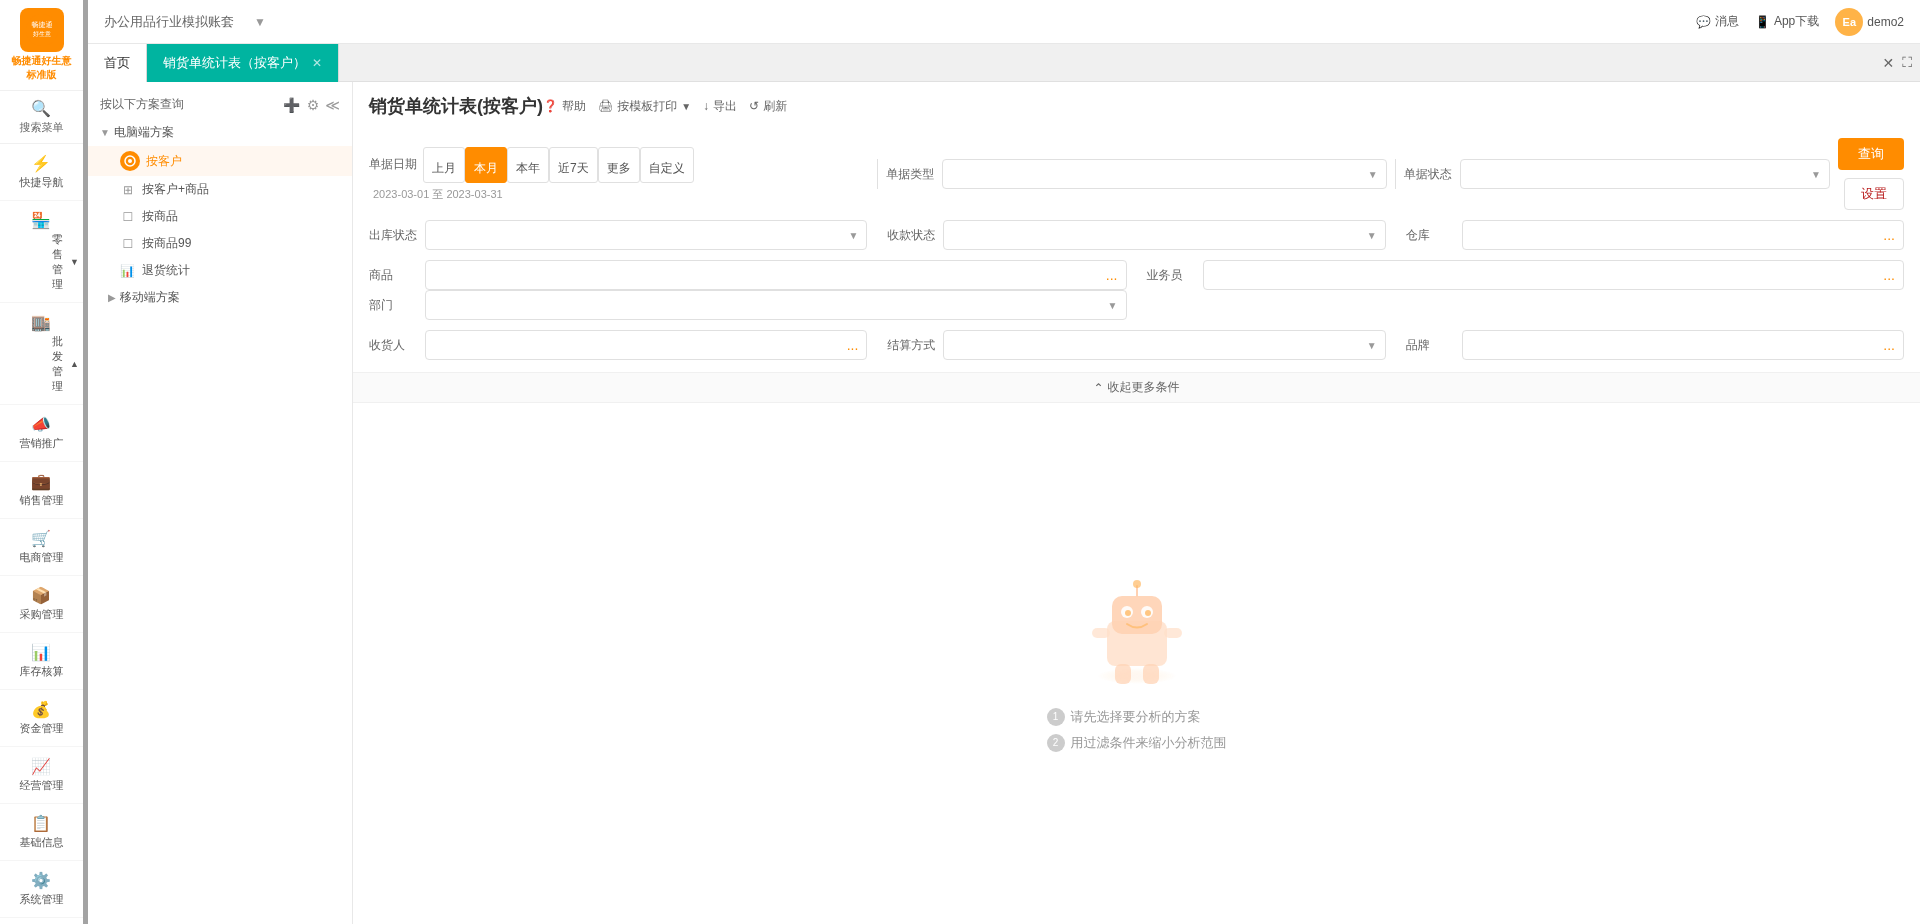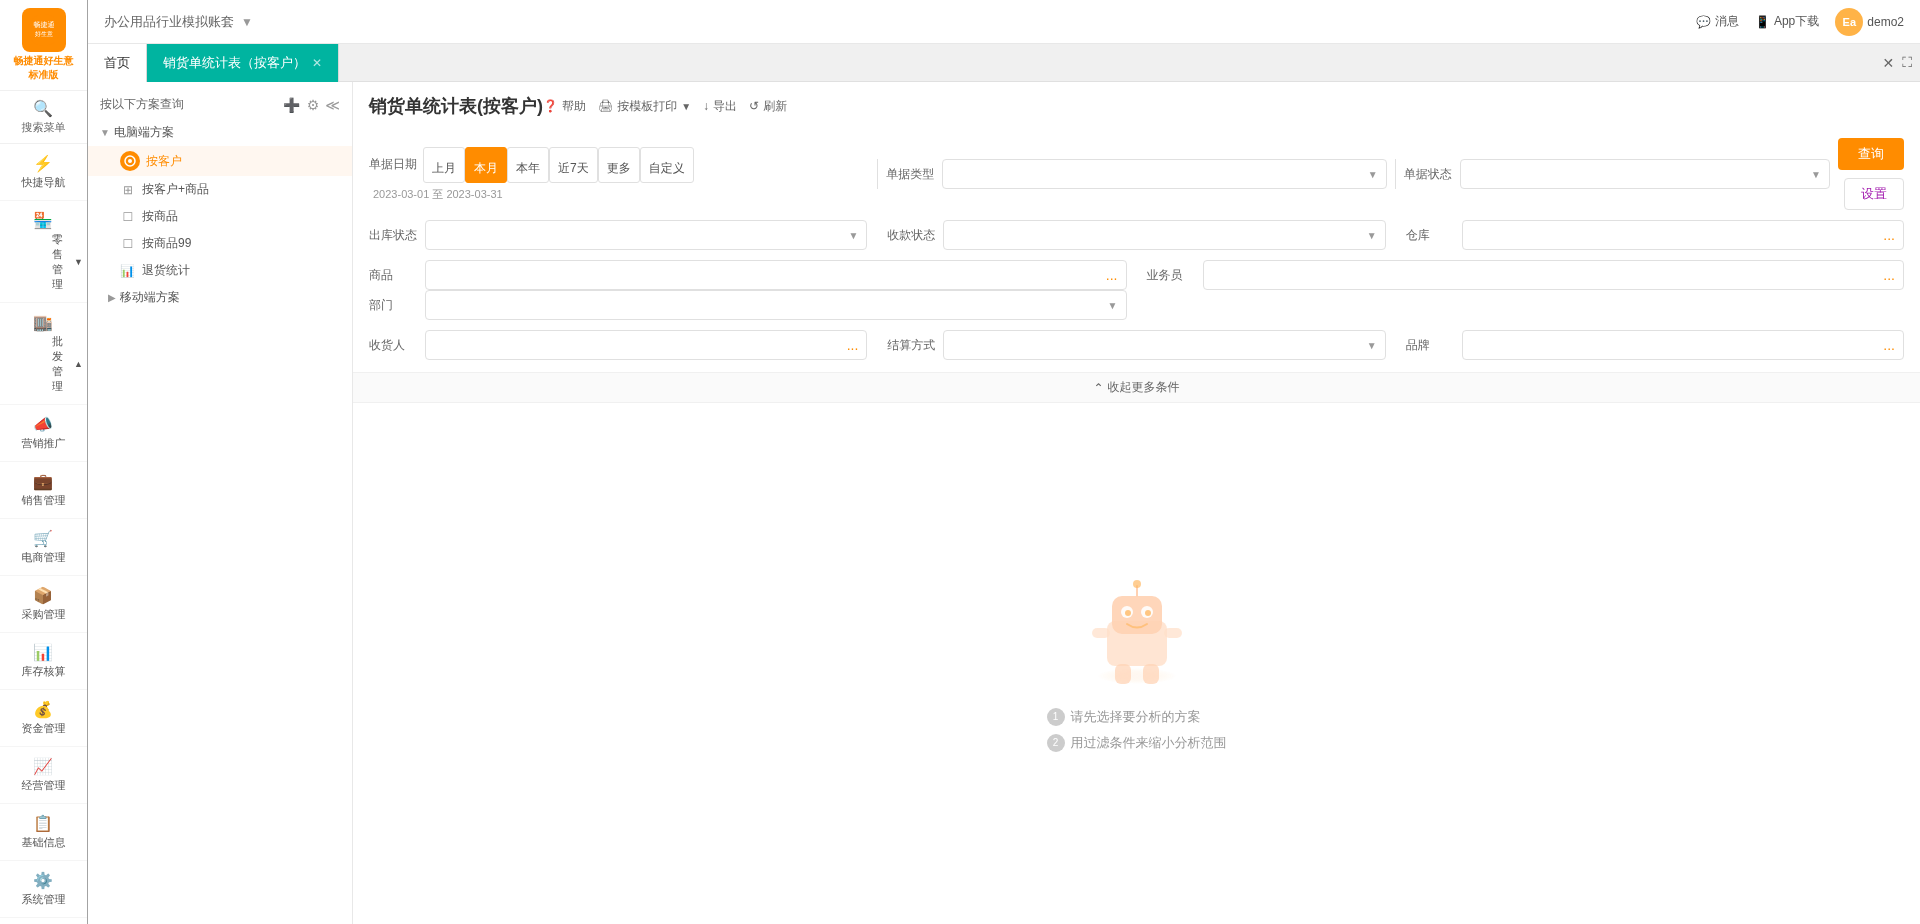--- a/index.html
+++ b/index.html
@@ -1,36 +1,36 @@
 <!DOCTYPE html>
 <html><head>
   <meta charset="utf-8">
   <style>
     * { box-sizing: border-box; margin: 0; padding: 0; }
     body { font-family: 'Microsoft YaHei', Arial, sans-serif; font-size: 13px; background: #f5f5f5; color: #333; display: flex; height: 924px; overflow: hidden; }
 
     
-    .sidebar { width: 88px; background: #fff; border-right: 1px solid #a3a3a3; display: flex; flex-direction: column; align-items: center; flex-shrink: 0; }
+    .sidebar { width: 88px; background: #fff; border-right: 5px solid #a3a3a3; display: flex; flex-direction: column; align-items: center; flex-shrink: 0; }
     .sidebar-logo { width: 100%; padding: 8px 4px; display: flex; flex-direction: column; align-items: center; background: #fff; border-bottom: 1px solid #f0f0f0; cursor: pointer; }
     .sidebar-logo-icon { width: 44px; height: 44px; background: #ff8c00; border-radius: 8px; display: flex; align-items: center; justify-content: center; color: #fff; font-size: 10px; text-align: center; line-height: 1.2; }
     .sidebar-logo-text { font-size: 10px; color: #666; margin-top: 2px; }
     .sidebar-search { width: 100%; padding: 8px 6px; cursor: pointer; display: flex; flex-direction: column; align-items: center; color: #666; font-size: 11px; border-bottom: 1px solid #f0f0f0; }
     .sidebar-search-icon { font-size: 16px; margin-bottom: 2px; }
     .sidebar-nav { width: 100%; display: flex; flex-direction: column; align-items: center; overflow-y: auto; }
     .sidebar-item { width: 100%; padding: 10px 4px; display: flex; flex-direction: column; align-items: center; cursor: pointer; font-size: 11px; color: #555; border-bottom: 1px solid #f5f5f5; transition: background 0.2s; }
     .sidebar-item-icon { font-size: 16px; margin-bottom: 2px; }
     .sidebar-item-with-arrow { display: flex; align-items: center; gap: 2px; margin-left: 48px; }
     .arrow-icon { font-size: 9px; }
 
     
     .main-area { flex: 1; display: flex; flex-direction: column; overflow: hidden; }
 
     
     .top-header { height: 44px; background: #fff; border-bottom: 1px solid #e8e8e8; display: flex; align-items: center; justify-content: space-between; padding: 0 16px; flex-shrink: 0; }
-    .top-header-left { display: flex; align-items: center; gap: 7px; }
+    .top-header-left { display: flex; align-items: center; gap: 20px; }
     .header-title { font-size: 13px; color: #666; }
     .header-dropdown-btn { background: none; border: none; cursor: pointer; color: #999; font-size: 12px; }
     .top-header-right { display: flex; align-items: center; gap: 16px; }
     .header-action { display: flex; align-items: center; gap: 4px; cursor: pointer; color: #555; font-size: 12px; }
     .user-avatar { width: 28px; height: 28px; border-radius: 50%; background: #ffb347; display: flex; align-items: center; justify-content: center; color: #fff; font-size: 11px; font-weight: bold; }
 
     
     .tab-bar { height: 38px; background: #f0f0f0; display: flex; align-items: center; padding: 0 0; flex-shrink: 0; border-bottom: 1px solid #e0e0e0; }
     .tab-item { height: 38px; padding: 0 16px; display: flex; align-items: center; gap: 6px; cursor: pointer; font-size: 13px; color: #555; background: #e8e8e8; border-right: 1px solid #d8d8d8; }
     .tab-item.active { background: #00b4a0; color: #fff; }
@@ -62,21 +62,21 @@
     .filter-area { padding: 12px 16px; border-bottom: 1px solid #f0f0f0; background: #fff; flex-shrink: 0; }
     .filter-label { font-size: 12px; color: #666; white-space: nowrap; margin-right: 6px; flex-shrink: 0; }
     .date-btn { height: 36px; padding: 12px 8px; border: 1px solid #e0e0e0; border-radius: 3px; background: #fff; font-size: 12px; color: #555; cursor: pointer; white-space: nowrap; }
     .date-btn.active { background: #ff8c00; border-color: #ff8c00; color: #fff; }
     .date-range-text { font-size: 11px; color: #999; margin-left: 4px; white-space: nowrap; }
     .page-header { padding: 12px 16px 8px; display: flex; align-items: center; background: #fff; flex-shrink: 0; }
     .page-title { font-size: 18px; font-weight: 600; color: #333; }
     .page-header-actions { display: flex; align-items: center; gap: 12px; }
     .header-action-btn { display: flex; align-items: center; gap: 4px; font-size: 12px; color: #666; cursor: pointer; }
     .query-btn { height: 32px; padding: 0 20px; background: #ff8c00; border: none; border-radius: 4px; color: #fff; font-size: 13px; cursor: pointer; }
-    .settings-btn { height: 32px; padding: 0 16px; background: #fff; border: 1px solid #e0e0e0; border-radius: 4px; color: #a21caf; font-size: 13px; cursor: pointer; display: block; margin-top: 4px; }
+    .settings-btn { height: 32px; padding: 0 16px; background: #fff; border: 1px solid #e0e0e0; border-radius: 4px; color: #b91c1c; font-size: 13px; cursor: pointer; display: block; margin-top: 4px; }
     .btn-group-right { display: flex; flex-direction: column; align-items: flex-end; gap: 4px; flex-shrink: 0; }
 
     .collapse-bar { display: flex; align-items: center; justify-content: center; padding: 6px; cursor: pointer; color: #666; font-size: 12px; gap: 4px; background: #fafafa; border-bottom: 1px solid #f0f0f0; }
 
     .empty-state { flex: 1; display: flex; flex-direction: column; align-items: center; justify-content: center; gap: 12px; background: #fff; }
     .empty-hints { display: flex; flex-direction: column; gap: 8px; }
     .empty-hint { display: flex; align-items: center; gap: 6px; font-size: 13px; color: #999; }
     .hint-num { width: 18px; height: 18px; border-radius: 50%; background: #ccc; color: #fff; font-size: 10px; display: flex; align-items: center; justify-content: center; flex-shrink: 0; }
     .filter-cell { display: flex; align-items: center; }
     .filter-cell-label { font-size: 12px; color: #666; white-space: nowrap; min-width: 50px; margin-right: 6px; flex-shrink: 0; }

